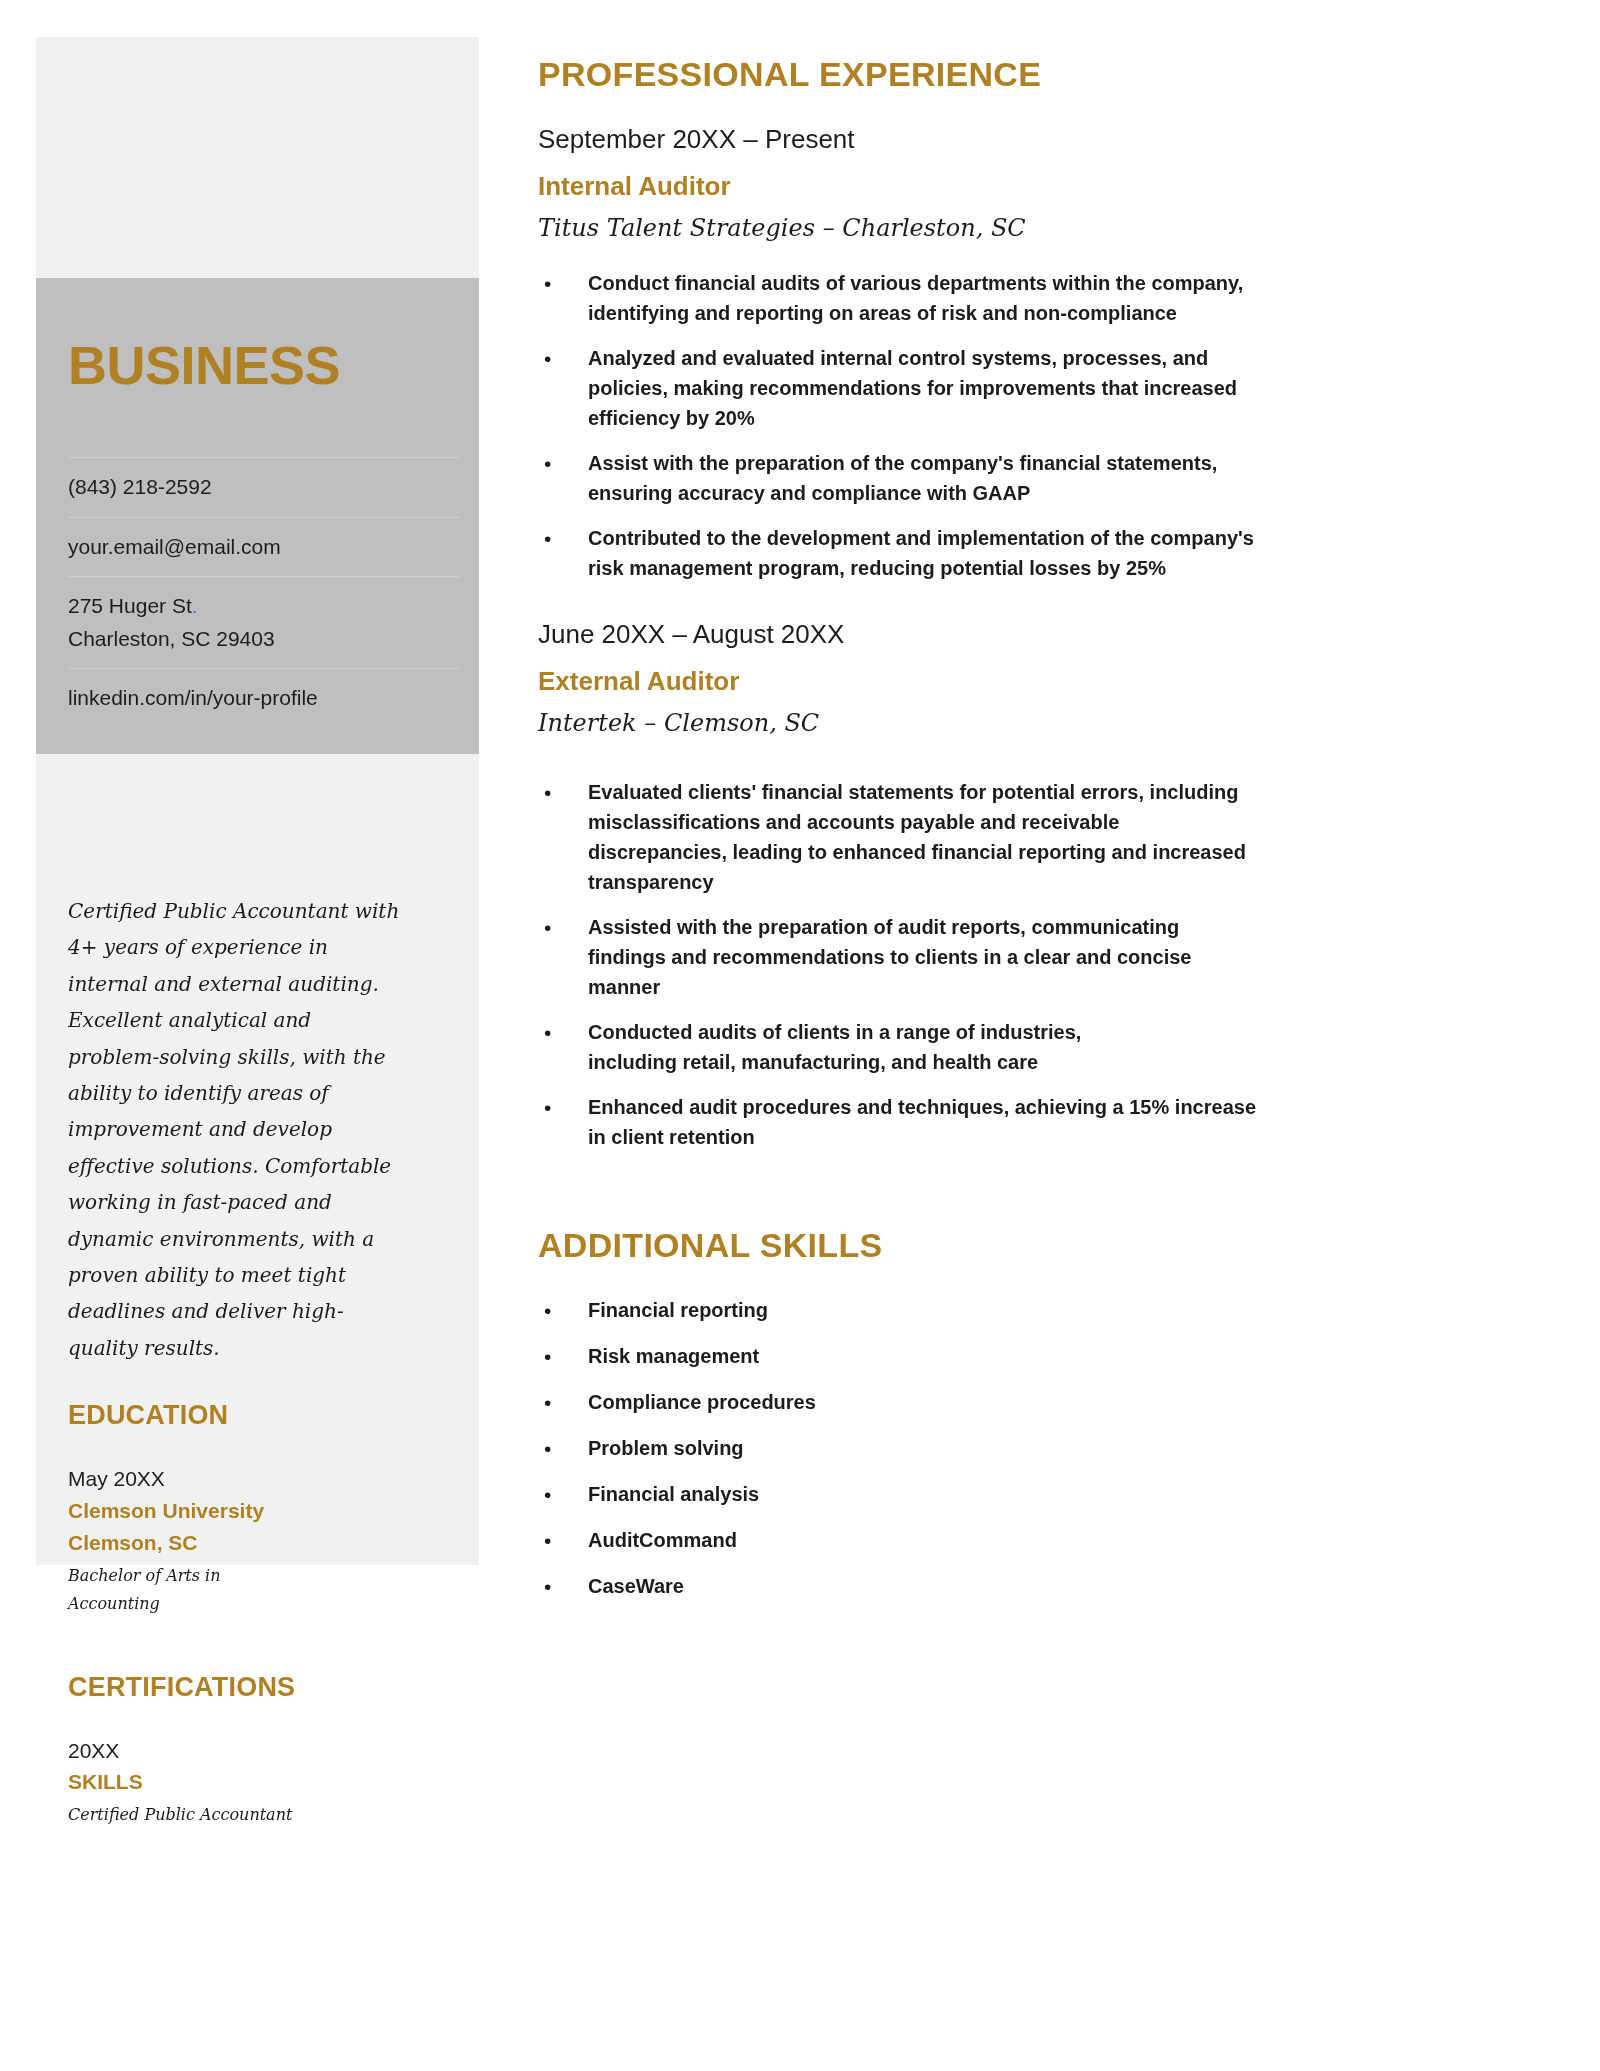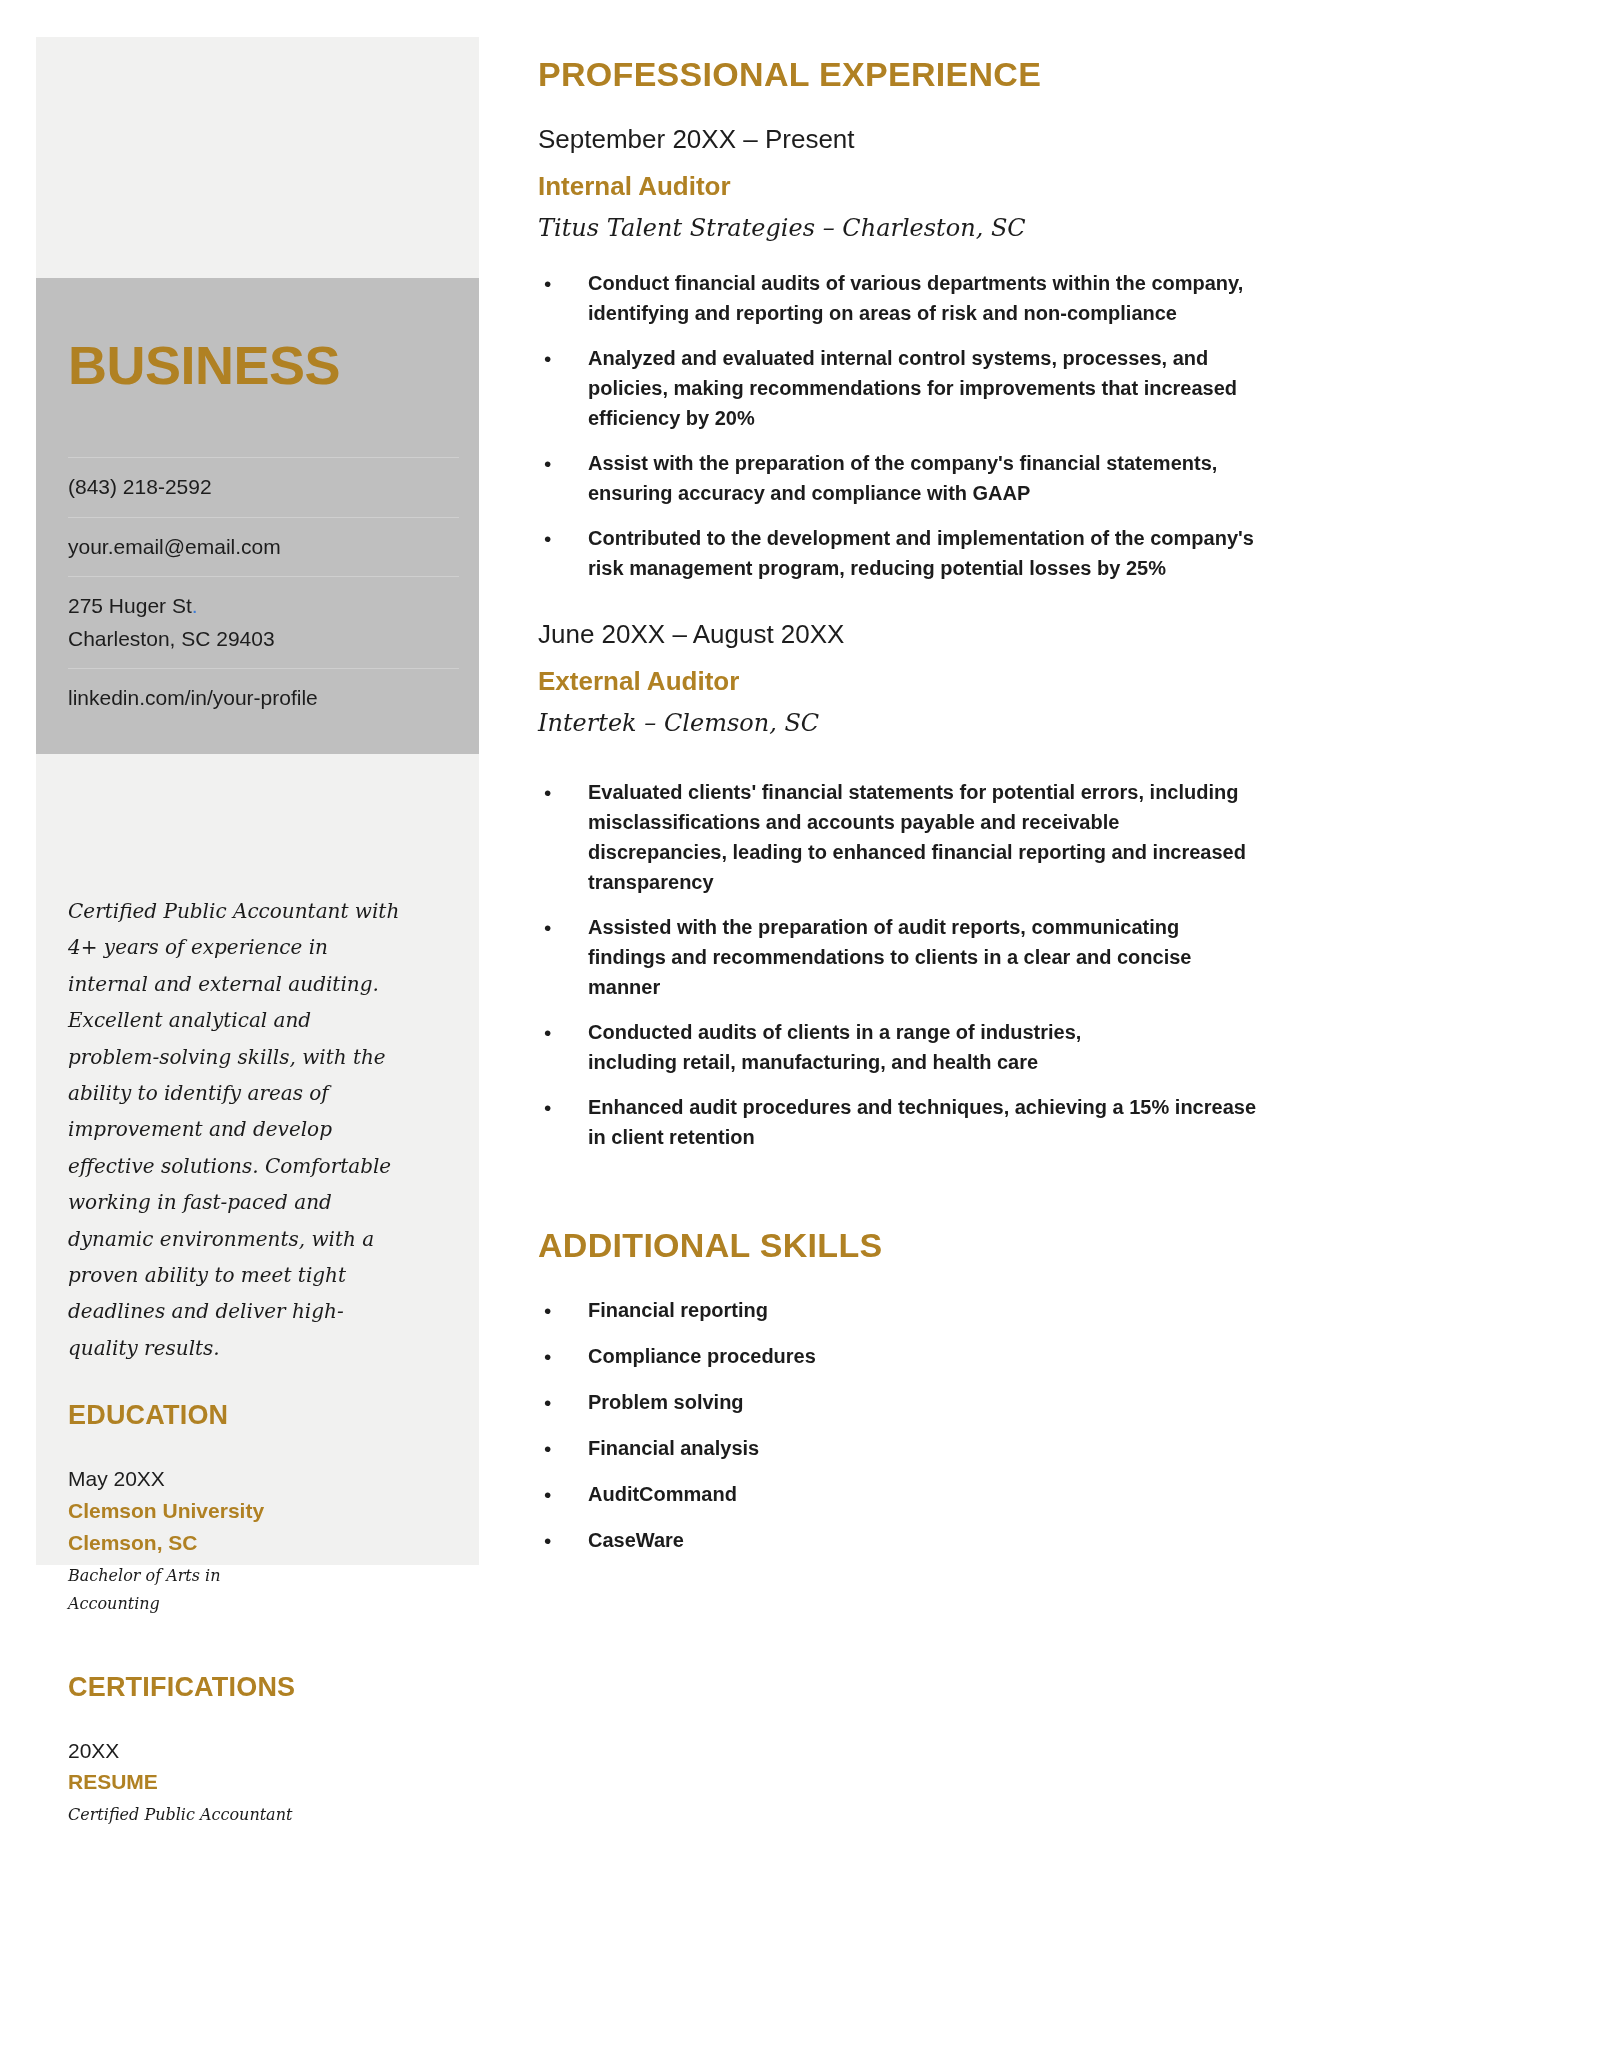--- a/index.html
+++ b/index.html
@@ -185,21 +185,21 @@
         <div class="entry-date">May 20XX</div>
         <div class="accent-bold">Clemson University</div>
         <div class="accent-bold">Clemson, SC</div>
         <div class="entry-detail serif-italic">Bachelor of Arts in
 Accounting</div>
       </div>
 
       <h2 class="side-heading certifications-heading">CERTIFICATIONS</h2>
       <div class="side-entry">
         <div class="entry-date">20XX</div>
-        <div class="accent-bold">RESUME</div>
+        <div class="accent-bold">SKILLS</div>
         <div class="entry-detail serif-italic">Certified Public Accountant</div>
       </div>
     </div>
 
   </aside>
 
   <main class="main">
 
     <h2 class="main-heading">PROFESSIONAL EXPERIENCE</h2>
 
@@ -224,20 +224,21 @@
         <li><span class="bullet-text">Assisted with the preparation of audit reports, communicating findings and recommendations to clients in a clear and concise manner</span></li>
         <li><span class="bullet-text">Conducted audits of clients in a range of industries,
 including retail, manufacturing, and health care</span></li>
         <li><span class="bullet-text">Enhanced audit procedures and techniques, achieving a 15% increase in client retention</span></li>
       </ul>
     </section>
 
     <h2 class="main-heading skills-heading">ADDITIONAL SKILLS</h2>
     <ul class="bullets skills">
       <li><span class="bullet-text">Financial reporting</span></li>
+      <li><span class="bullet-text">Risk management</span></li>
       <li><span class="bullet-text">Compliance procedures</span></li>
       <li><span class="bullet-text">Problem solving</span></li>
       <li><span class="bullet-text">Financial analysis</span></li>
       <li><span class="bullet-text">AuditCommand</span></li>
       <li><span class="bullet-text">CaseWare</span></li>
     </ul>
 
   </main>
 
 </div>

